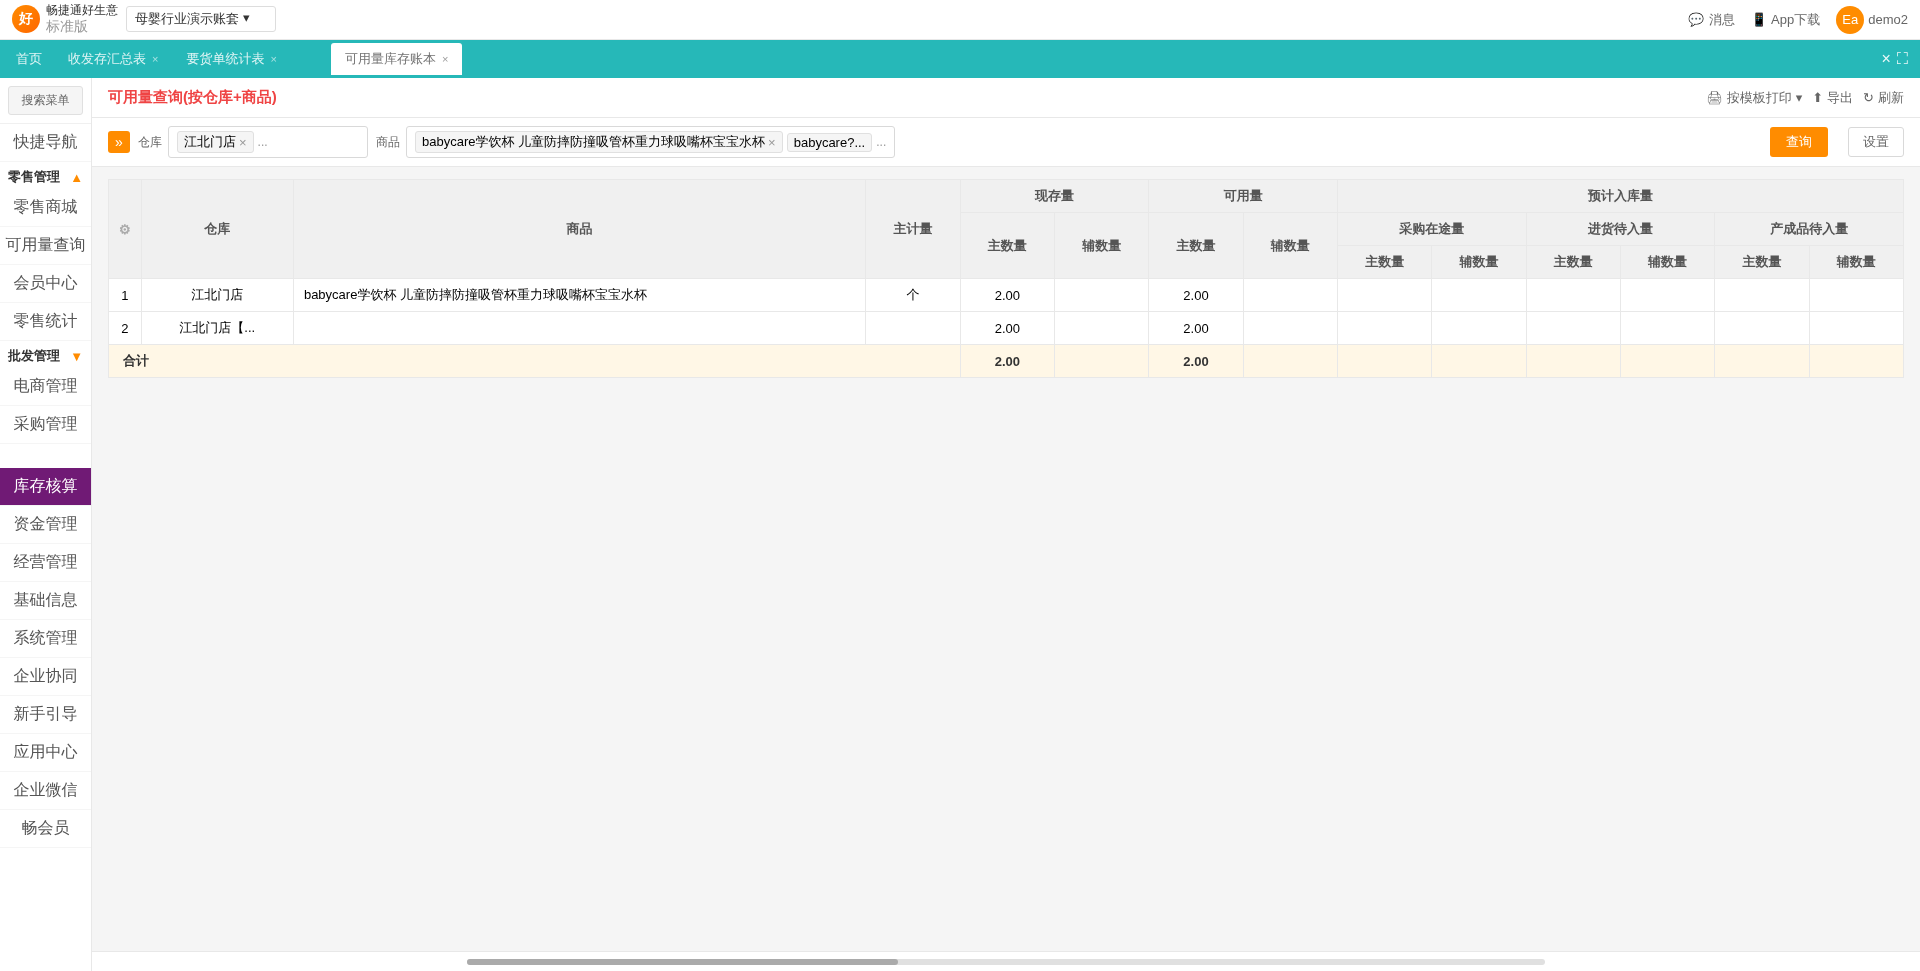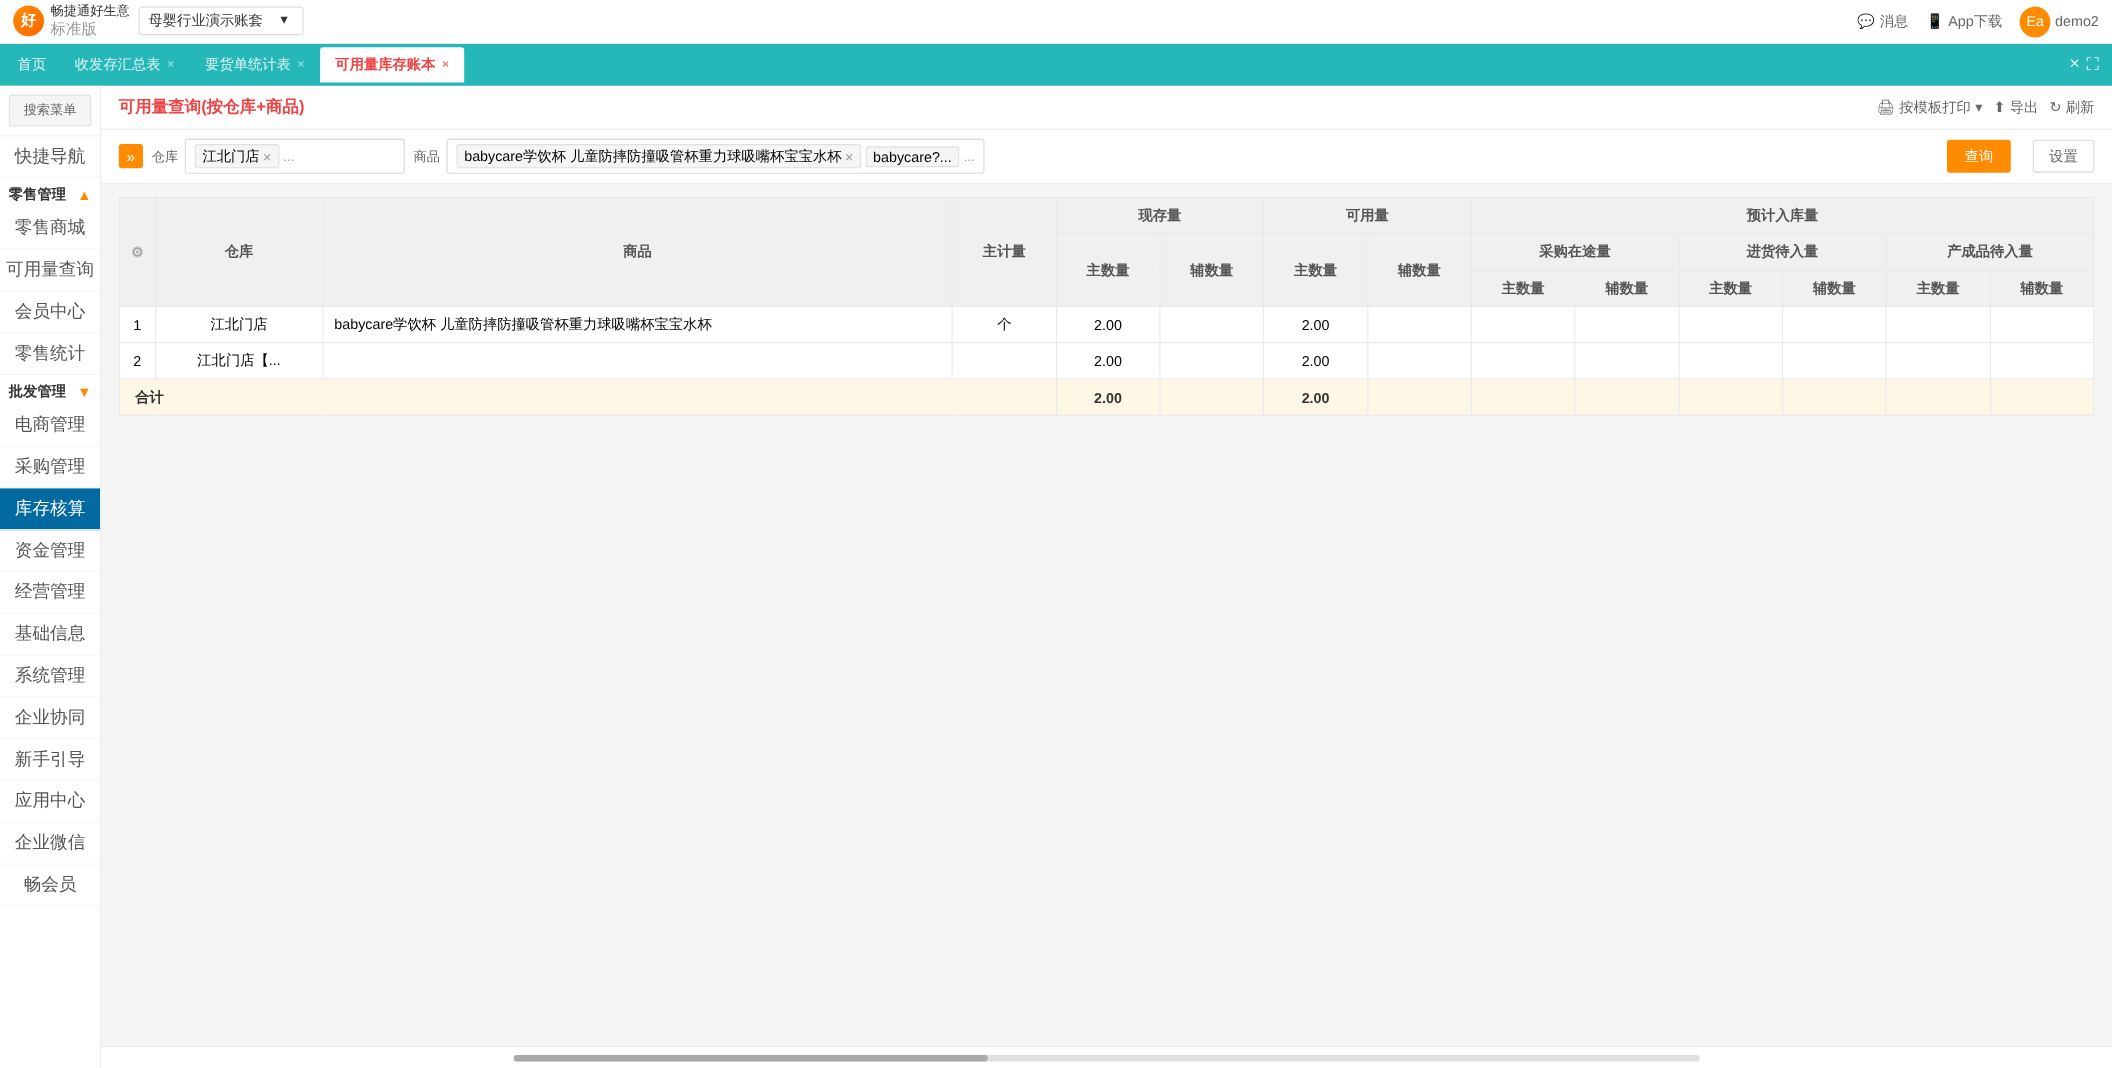--- a/index.html
+++ b/index.html
@@ -13,21 +13,21 @@
       align-items: center;
       justify-content: space-between;
       border-bottom: 1px solid #e8e8e8;
       padding: 0 12px;
     }
     .top-bar-left { display: flex; align-items: center; gap: 8px; }
     .logo-area { display: flex; align-items: center; gap: 6px; }
     .logo-icon { width: 28px; height: 28px; background: linear-gradient(135deg, #ff8c00, #ff6600); border-radius: 50%; display: flex; align-items: center; justify-content: center; color: #fff; font-size: 14px; font-weight: bold; }
     .logo-text { font-size: 12px; color: #333; line-height: 1.2; }
     .version-badge { font-size: 14px; color: #999; }
-    .dropdown-select { display: flex; align-items: flex-start; border: 1px solid #ddd; border-radius: 3px; padding: 3px 8px; font-size: 12px; color: #333; cursor: pointer; gap: 16px; min-width: 150px; background: #fff; }
+    .dropdown-select { display: flex; align-items: flex-start; border: 1px solid #ddd; border-radius: 3px; padding: 3px 8px; font-size: 12px; color: #333; cursor: pointer; gap: 4px; min-width: 150px; background: #fff; }
     .top-bar-right { display: flex; align-items: center; gap: 16px; }
     .top-bar-btn { display: flex; align-items: center; gap: 4px; font-size: 12px; color: #666; cursor: pointer; }
     .avatar { width: 28px; height: 28px; border-radius: 50%; background: #ff8c00; display: flex; align-items: center; justify-content: center; color: #fff; font-size: 12px; }
 
     
     .nav-tabs {
       height: 38px;
       background: #26b8b8;
       display: flex;
       align-items: center;
@@ -41,22 +41,23 @@
       cursor: pointer;
       color: rgba(255,255,255,0.85);
       font-size: 13px;
       border-radius: 3px 3px 0 0;
       position: relative;
       gap: 6px;
       white-space: nowrap;
     }
     .nav-tab.active {
       background: #fff;
-      color: #ef4444;
-      font-weight: 700;
+      color: #737373;
+      font-weight: 400;
+      margin-left: 40px;
     }
     .nav-tab .close-icon { font-size: 11px; opacity: 0.7; }
     .nav-tab.home { padding: 0 12px; }
     .nav-spacer { flex: 1; }
     .nav-action-btns { display: flex; gap: 6px; padding-right: 8px; }
     .nav-action-btn { color: rgba(255,255,255,0.9); cursor: pointer; font-size: 16px; }
 
     
     .layout { display: flex; height: calc(100vh - 78px); }
 
@@ -64,21 +65,21 @@
     .sidebar {
       width: 92px;
       background: #fff;
       border-right: 1px solid #e8e8e8;
       overflow-y: auto;
       flex-shrink: 0;
     }
     .sidebar-search { padding: 8px; border-bottom: 1px solid #f0f0f0; }
     .sidebar-search-btn { width: 100%; padding: 5px; background: #f5f5f5; border: 1px solid #e0e0e0; border-radius: 3px; cursor: pointer; font-size: 12px; color: #666; text-align: center; }
     .sidebar-nav-item { padding: 8px 4px; text-align: center; cursor: pointer; color: #555; font-size: 16px; border-bottom: 1px solid #f5f5f5; }
-    .sidebar-nav-item.active { background: #0369a1; color: #fff; }
+    .sidebar-nav-item.active { background: #701a75; color: #fff; margin-top: 24px; }
     .sidebar-section { padding: 6px 8px 3px; display: flex; align-items: center; justify-content: space-between; color: #333; font-size: 12px; font-weight: bold; }
     .sidebar-section-icon { color: #ff8c00; }
 
     
     .main-content { flex: 1; overflow: hidden; display: flex; flex-direction: column; }
 
     
     .page-header {
       background: #fff;
       padding: 10px 16px;

